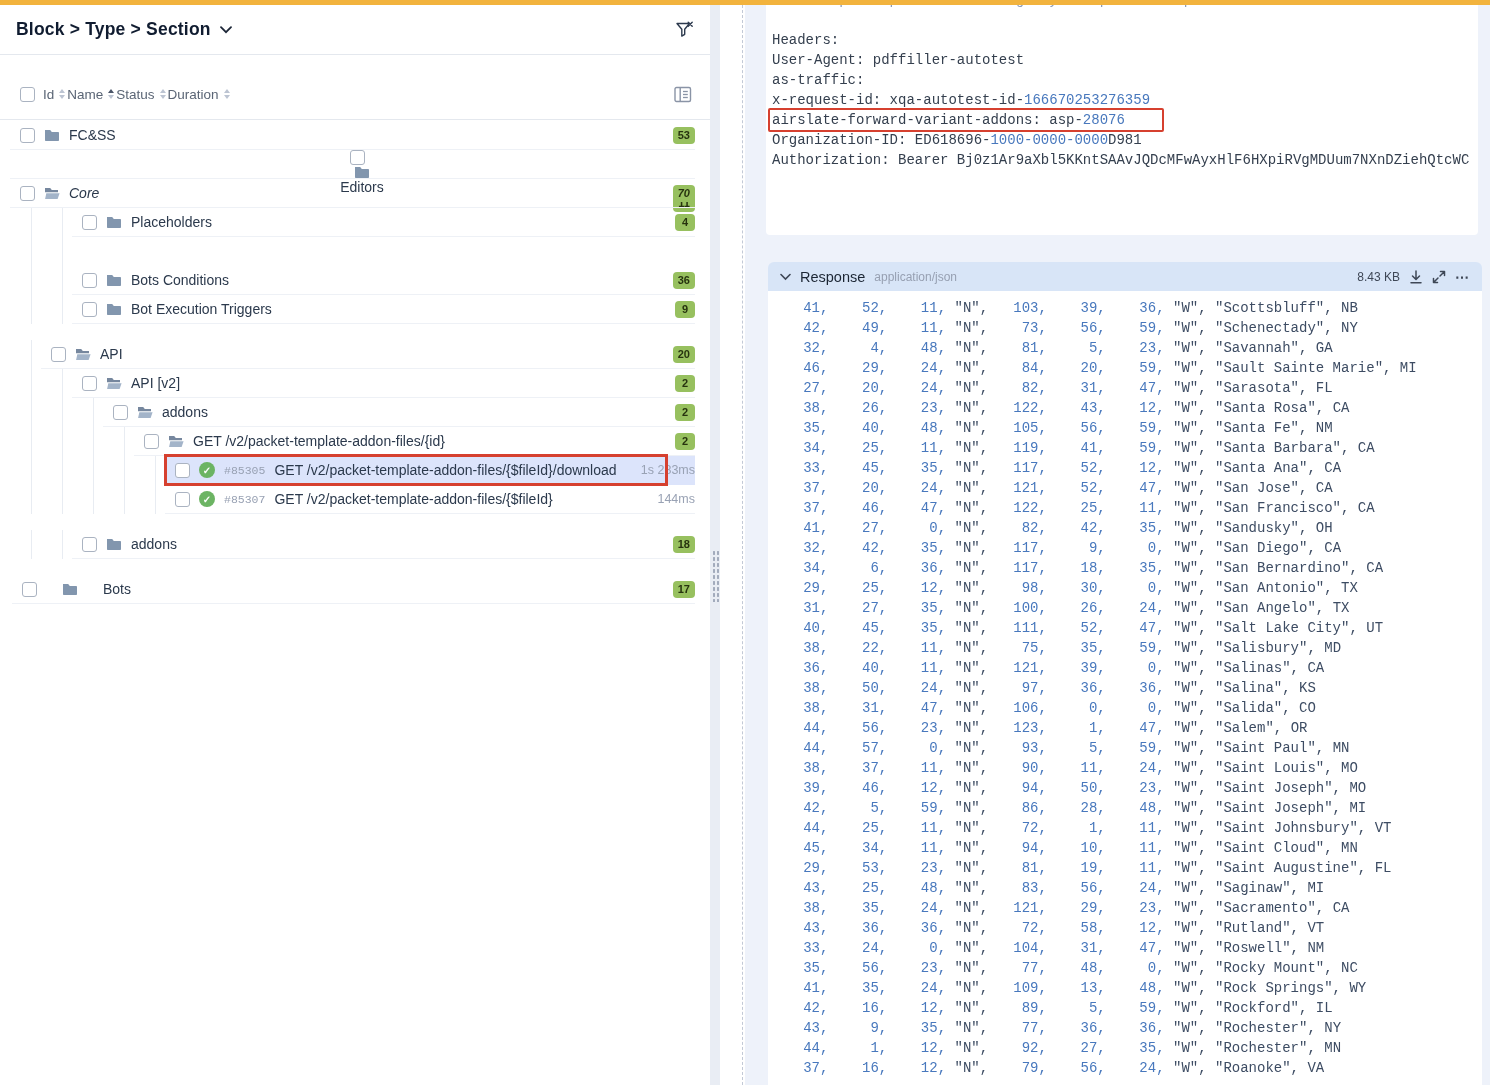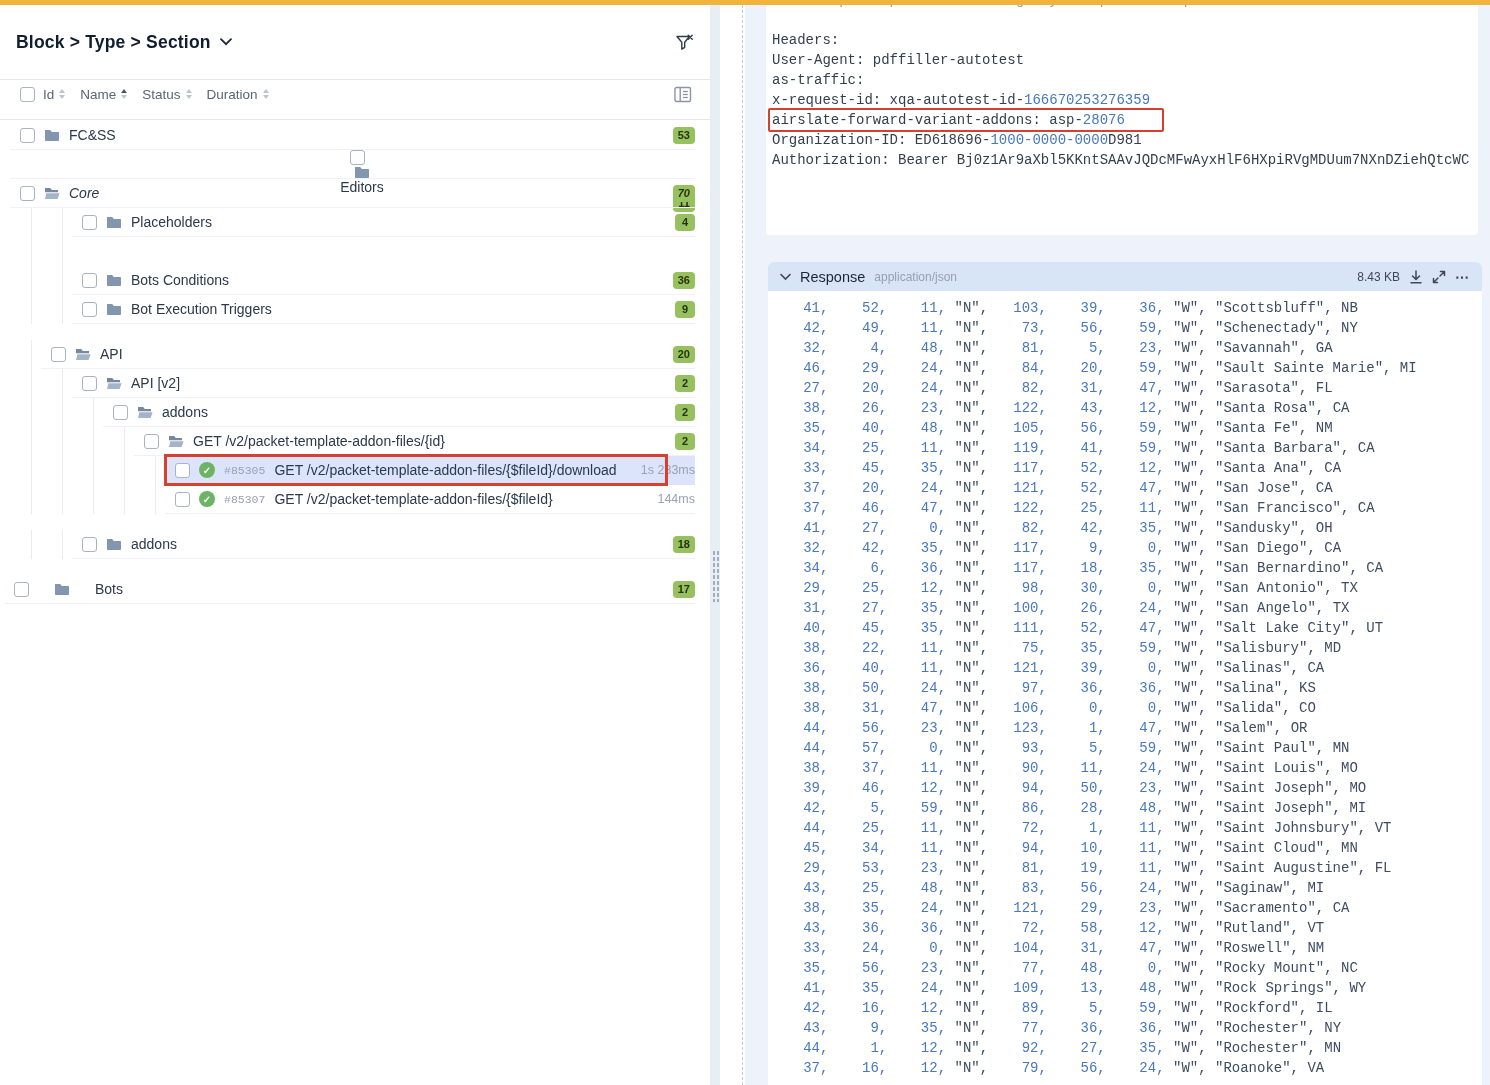--- a/index.html
+++ b/index.html
@@ -1,28 +1,28 @@
 <!DOCTYPE html>
 <html><head>
 <meta charset="utf-8">
 <style>
   html,body{margin:0;padding:0;width:1490px;height:1085px;overflow:hidden;background:#fff;
     font-family:"Liberation Sans",sans-serif;position:relative}
   
   .topbar{position:absolute;left:0;top:0;width:100%;height:5px;background:#F2B33D;z-index:30}
   
   .left-panel{position:absolute;left:0;top:0;width:710px;height:100%;background:#fff}
-  .panel-head{position:absolute;left:0;top:5px;height:75px;left:0;right:0;border-bottom:1px solid #e4e8ee;
+  .panel-head{position:absolute;left:0;top:5px;height:50px;left:0;right:0;border-bottom:1px solid #e4e8ee;
     display:flex;align-items:center;padding:0 16px;box-sizing:border-box}
   .breadcrumb{display:flex;align-items:center;gap:9px;cursor:pointer}
   .breadcrumb-label{font-size:17.5px;font-weight:700;color:#101c30;letter-spacing:.2px}
   .filter-clear{margin-left:auto;cursor:pointer;display:flex;align-items:center}
   .col-head{position:absolute;top:69px;height:51px;left:0;right:0;border-bottom:1px solid #e4e8ee;
     display:flex;align-items:center;padding-left:20px;box-sizing:border-box}
-  .cols{display:flex;gap:15px;margin-left:8px;align-items:center}
+  .cols{display:flex;gap:2px;margin-left:8px;align-items:center}
   .col-cell{display:inline-flex;align-items:center;font-size:13.5px;color:#5a6575;cursor:pointer}
   .sort{display:inline-flex;flex-direction:column;gap:2px;margin-left:5px}
   .sort i{width:0;height:0;border-left:3.5px solid transparent;border-right:3.5px solid transparent;display:block}
   .sort .up{border-bottom:4px solid #bcc4d2}
   .sort .dn{border-top:4px solid #bcc4d2}
   .col-cell.sorted .up{border-bottom-color:#4a5568}
   .cols-btn{margin-left:auto;margin-right:18px;cursor:pointer;display:flex}
   #tree{position:absolute;top:121px;left:0;right:0}
   .tree-row{position:relative;height:29px}
   .tree-row.gap{margin-bottom:16px}
@@ -319,21 +319,21 @@
           <span class="f-ico">
             <svg width="16" height="14" viewBox="0 0 16 14">
               <path d="M1 2 h5.2 l1.6 2 H14 c.6 0 1 .45 1 1 V12 c0 .55-.4 1-1 1 H2 c-.6 0-1-.45-1-1 z" fill="#8296AE"></path>
             </svg>
           </span>
           <span class="t-label">addons</span>
           <span class="badge">18</span>
         </div>
       </div>
       <div class="tree-row">
-        <div class="inner" style="left: 4px; gap: 16px;">
+        <div class="inner" style="left: 12px; gap: 16px;">
           <span class="cb"></span>
           <span class="f-ico">
             <svg width="16" height="14" viewBox="0 0 16 14">
               <path d="M1 2 h5.2 l1.6 2 H14 c.6 0 1 .45 1 1 V12 c0 .55-.4 1-1 1 H2 c-.6 0-1-.45-1-1 z" fill="#8296AE"></path>
             </svg>
           </span>
           <span class="t-label">Bots</span>
           <span class="badge">17</span>
         </div>
       </div>

